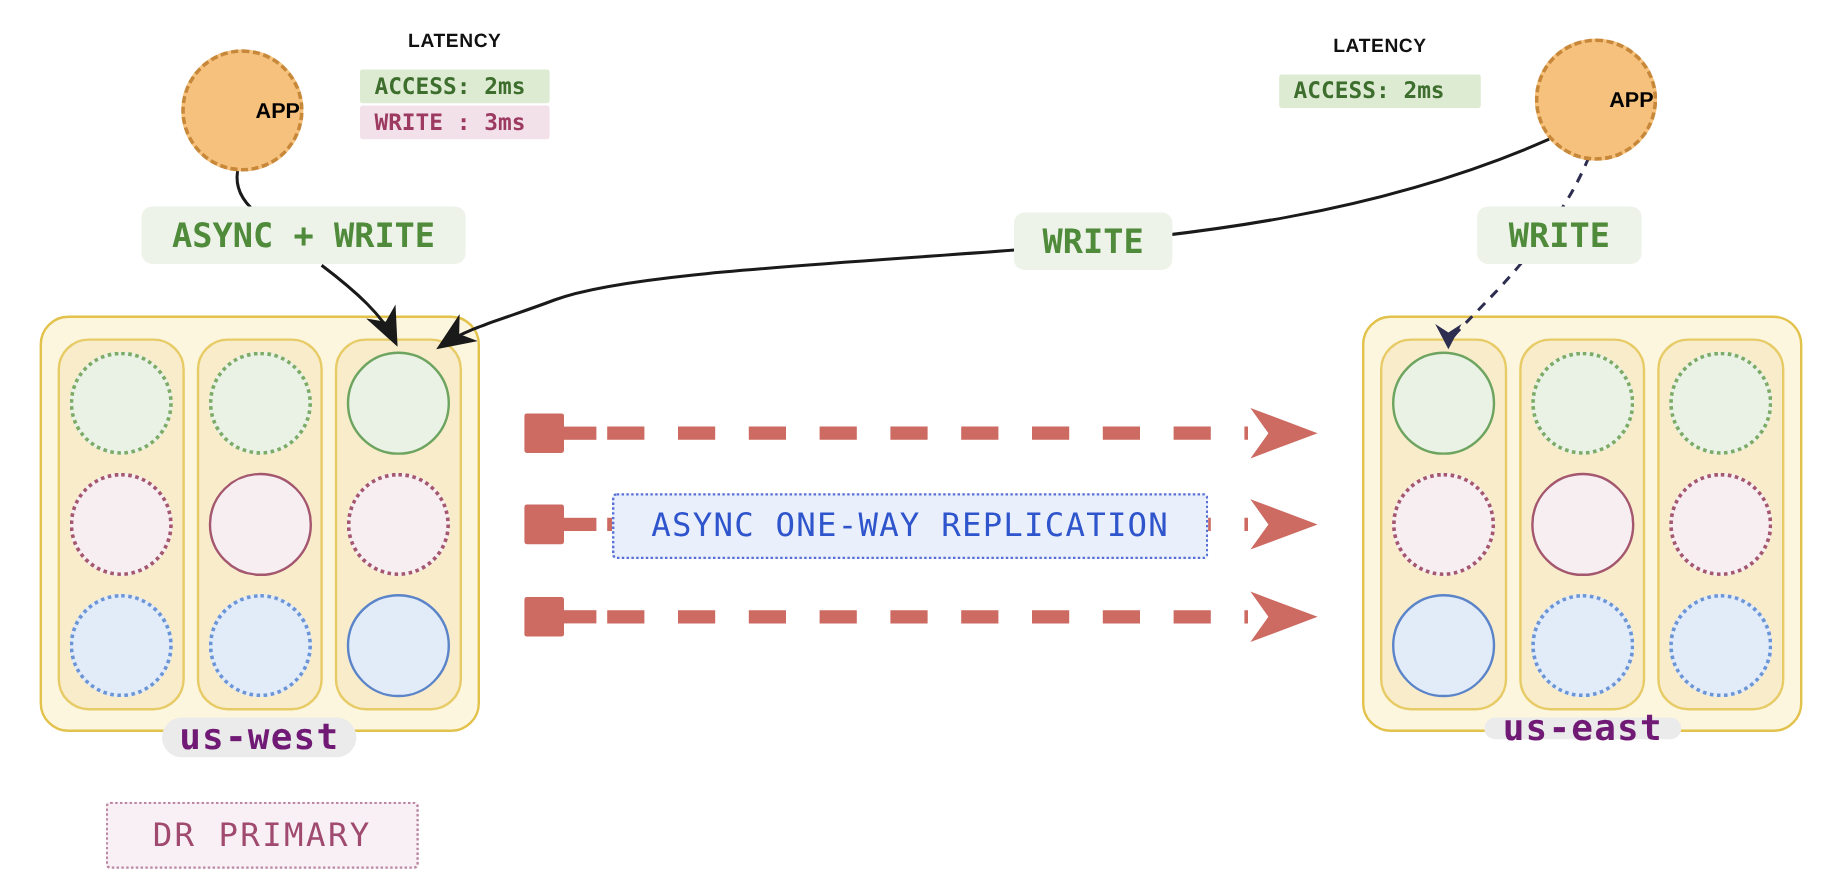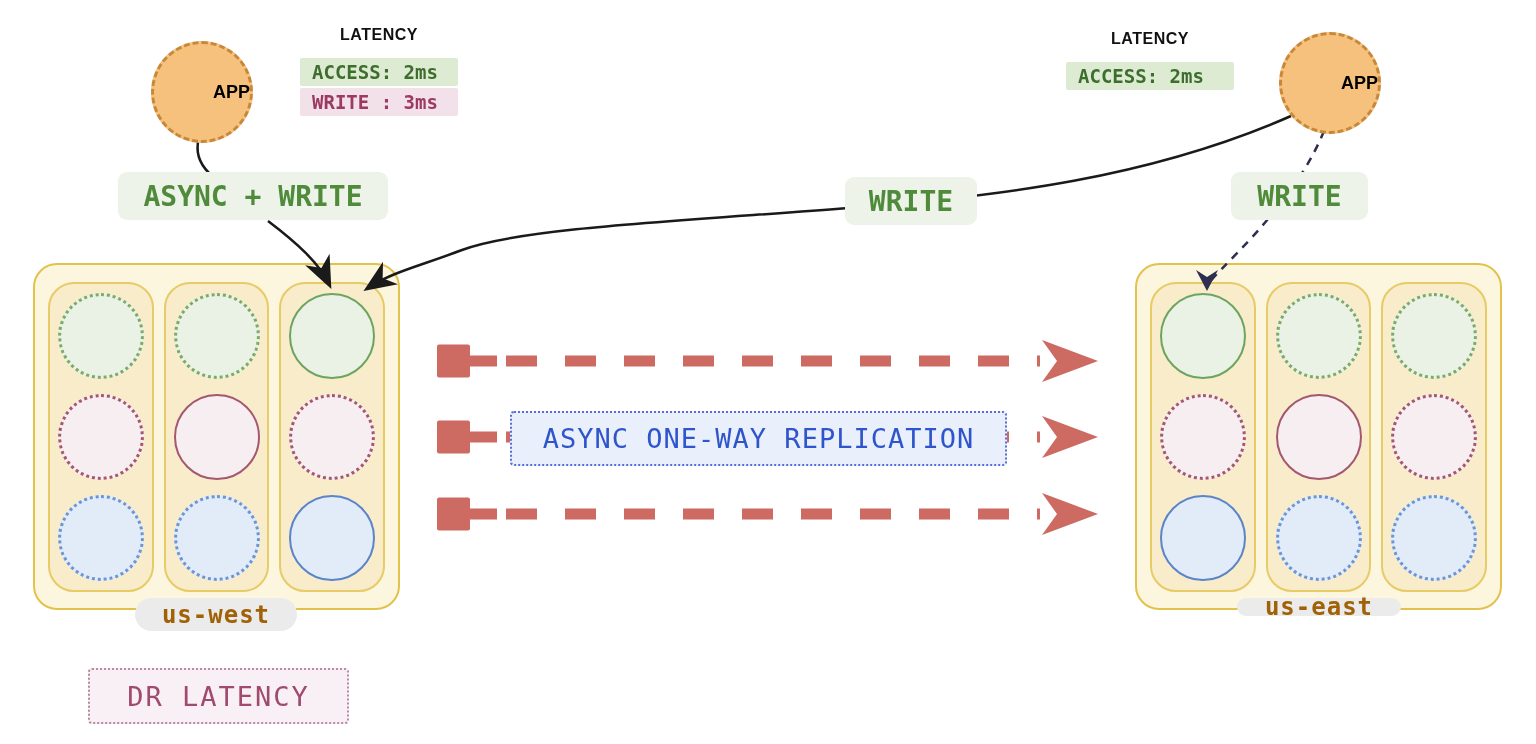--- a/index.html
+++ b/index.html
@@ -42,21 +42,21 @@
   .pod.pink{background:#f7eef1;}
   .pod.blue{background:#e2ecf9;}
   .pod.green.solid{border:2px solid #6da45f;}
   .pod.green.dotted{border:3px dotted #7cab67;}
   .pod.pink.solid{border:2px solid #a4576f;}
   .pod.pink.dotted{border:3px dotted #a4576f;}
   .pod.blue.solid{border:2px solid #5b84c9;}
   .pod.blue.dotted{border:3px dotted #6c95d8;}
 
   .cluster-pill{position:absolute;z-index:10;background:#ebebeb;border-radius:17px;
-                color:#a16207;font-size:24px;font-weight:800;letter-spacing:1px;
+                color:#701a75;font-size:30px;font-weight:800;letter-spacing:1px;
                 display:flex;align-items:center;justify-content:center;}
 
   .role-label{position:absolute;z-index:10;background:#f8f0f4;border:2px dotted #bb87a3;
               border-radius:4px;color:#a04a70;font-size:27px;letter-spacing:2px;
               display:flex;align-items:center;justify-content:center;}
 
   
   .replication-label{position:absolute;z-index:10;background:#eaeffc;border:2px dotted #5870d6;
                      border-radius:4px;color:#2f55cc;font-size:27px;letter-spacing:1px;
                      display:flex;align-items:center;justify-content:center;}
@@ -150,21 +150,21 @@
   <div class="latency" style="left:300px;top:26px;width:158px;">
     <div class="lat-title">LATENCY</div>
     <div class="lat-row lat-access">ACCESS: 2ms</div>
     <div class="lat-row lat-write">WRITE : 3ms</div>
   </div>
 
   <div class="path-label" style="left:118px;top:172px;width:270px;height:48px;">ASYNC + WRITE</div>
 
   <div class="cluster-pill" style="left:135px;top:598px;width:162px;height:33px;">us-west</div>
 
-  <div class="role-label" style="left:88px;top:668px;width:257px;height:52px;">DR LATENCY</div>
+  <div class="role-label" style="left:88px;top:668px;width:257px;height:52px;">DR PRIMARY</div>
 
   <div class="path-label" style="left:845px;top:177px;width:132px;height:48px;">WRITE</div>
 
   <div class="replication-label" style="left:510px;top:411px;width:493px;height:51px;">ASYNC ONE-WAY REPLICATION</div>
 
   <div class="app-circle" style="left:1279px;top:32px;">
     <span>APP</span>
   </div>
 
   <div class="latency" style="left:1066px;top:30px;width:168px;">

